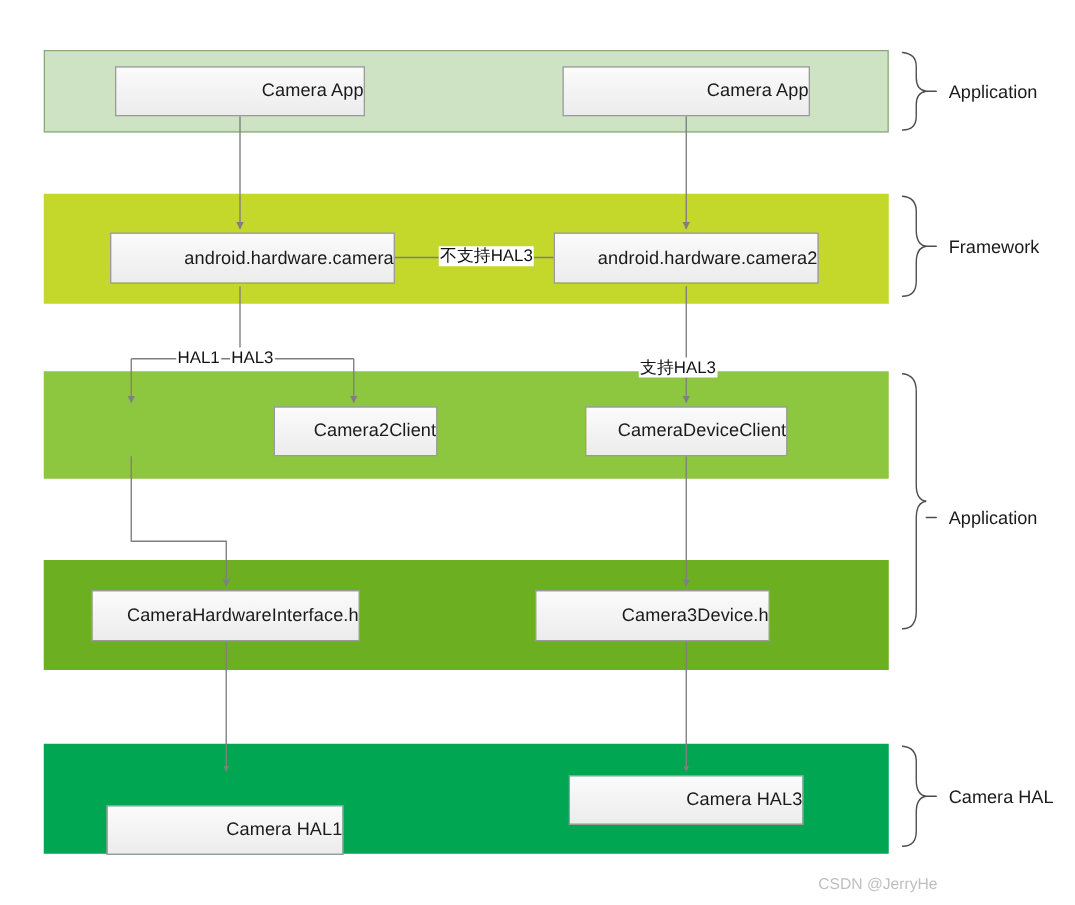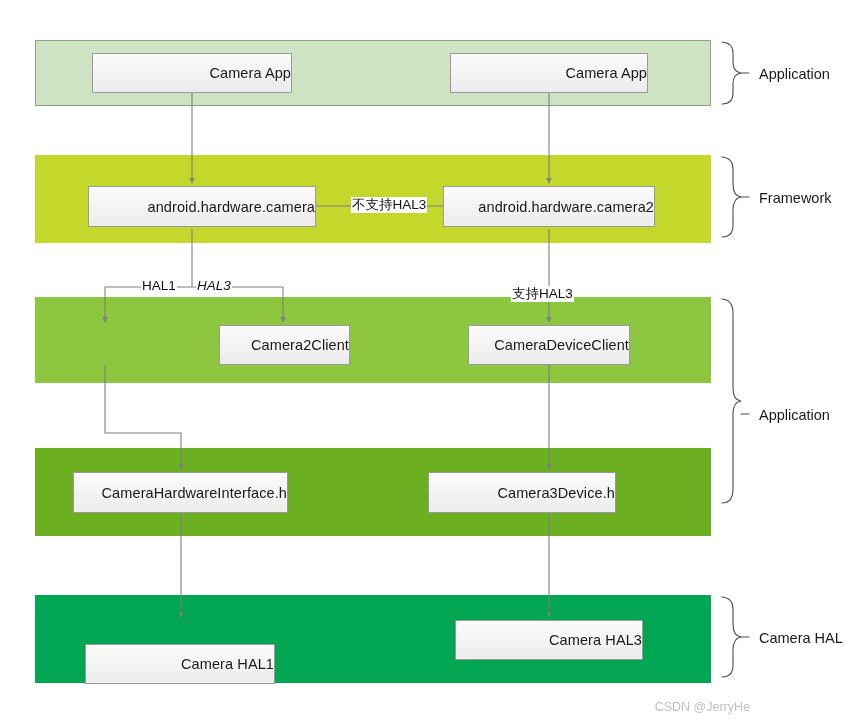--- a/index.html
+++ b/index.html
@@ -143,21 +143,21 @@
   <div class="node" style="left:85px; top:644px; width:190px; height:40px;">
     <span>Camera HAL1</span>
   </div>
   <div class="node" style="left:455px; top:620px; width:188px; height:40px;">
     <span>Camera HAL3</span>
   </div>
 
   <div class="edge-label" style="left:338px; top:197px;margin-left:13px;">不支持HAL3</div>
   <div class="edge-label" style="left:511px; top:245px;margin-top:41px;">支持HAL3</div>
   <div class="edge-label" style="left:141px; top:278px;">HAL1</div>
-  <div class="edge-label" style="left:196px; top:278px;font-style:italic;">HAL3</div>
+  <div class="edge-label" style="left:184px; top:278px;">HAL3</div>
 
   <div class="brace-label" style="left:759px; top:66px;">Application</div>
   <div class="brace-label" style="left:759px; top:190px;">Framework</div>
   <div class="brace-label" style="left:759px; top:407px;">Application</div>
   <div class="brace-label" style="left:759px; top:630px;">Camera HAL</div>
 
   <div class="watermark" style="left:750px; top:700px; transform:translateX(-100%);">CSDN @JerryHe</div>
 
 </div>
 

